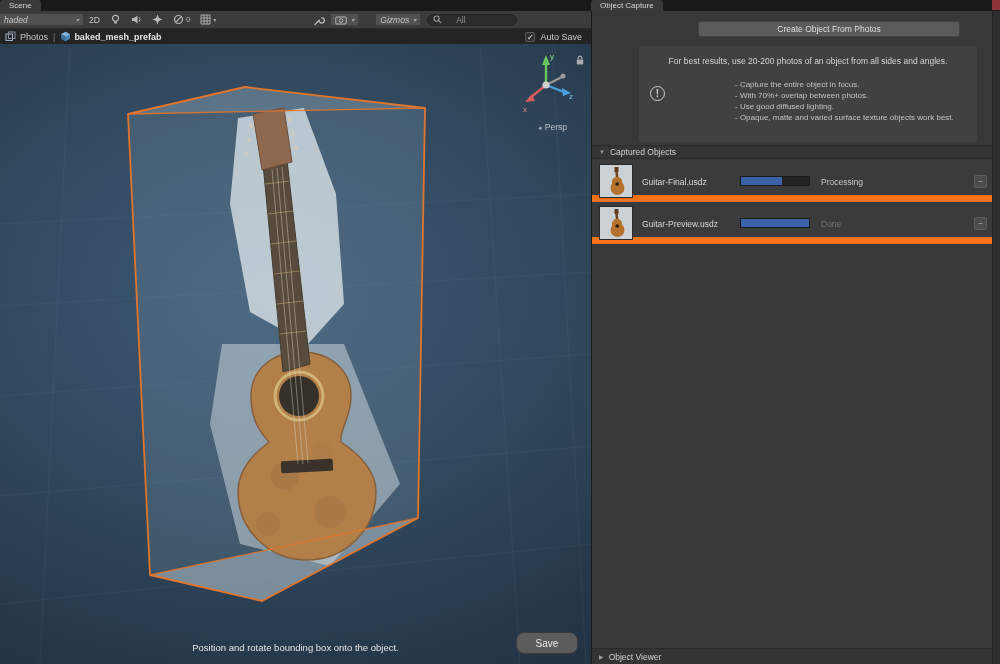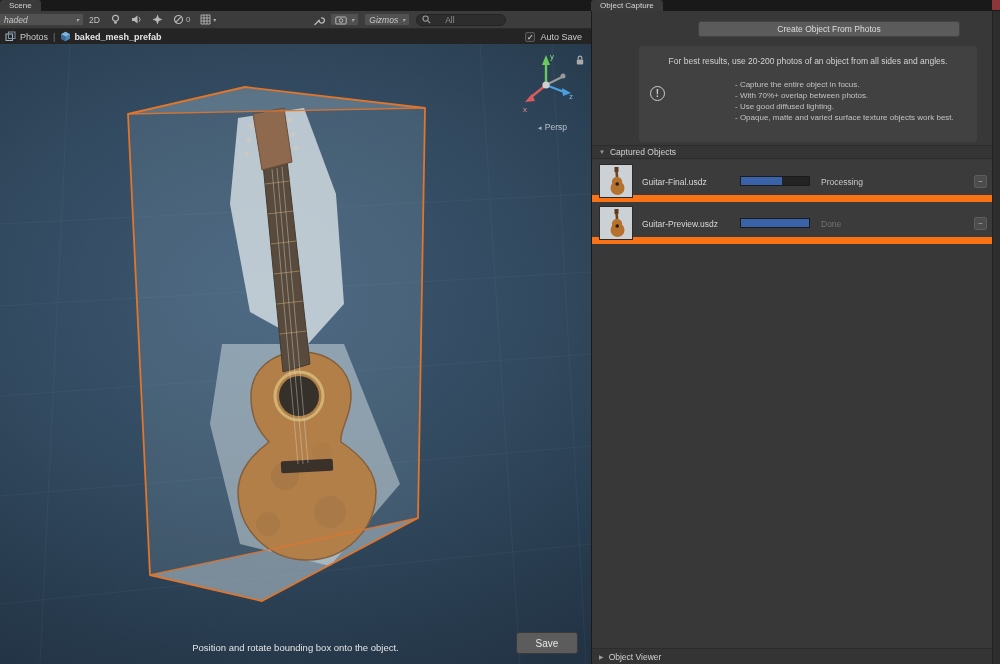--- a/index.html
+++ b/index.html
@@ -35,21 +35,21 @@
   .autosave { margin-left:auto; margin-right:9px; display:flex; align-items:center; gap:5px; }
   .checkbox { width:10px; height:10px; background:#2e2e2e; border:1px solid #5a5a5a; border-radius:2px;
               color:#efefef; font-size:8px; line-height:9px; text-align:center; }
 
   
   .viewport { position:absolute; top:44px; left:0; width:591px; height:620px;
               background: radial-gradient(ellipse 560px 430px at 45% 40%, #3d5873 0%, #334b61 45%, #293d50 78%, #223344 100%); }
   .scene-svg { position:absolute; left:0; top:0; }
   .hint { position:absolute; bottom:11px; left:0; width:100%; text-align:center; font-size:9.5px; color:#e3e3e3; }
   .save-btn { position:absolute; right:13px; bottom:10px; width:62px; height:22px; background:#5c5c5c;
-              border:1px solid #3a3a3a; border-radius:3px; color:#e8e8e8; font-size:10px;
+              border:1px solid #3a3a3a; border-radius:8px; color:#e8e8e8; font-size:10px;
               font-family:"Liberation Sans", sans-serif; }
   .axis-gizmo { position:absolute; top:6px; right:16px; }
   .lock { position:absolute; top:11px; right:6px; }
   .persp { position:absolute; top:78px; right:24px; font-size:8.5px; color:#b9c4cd; }
   .persp .arrow { font-size:6px; margin-right:2px; color:#a5b2bc; }
 
   
   .right-panel { position:absolute; top:11px; left:591px; width:402px; height:653px; background:#383838;
                  border-left:1px solid #1a1a1a; }
   .create-btn { position:absolute; top:10px; left:106px; width:262px; height:16px; background:#5b5b5b;
@@ -137,21 +137,21 @@
         <path d="M2,10.5 L6.2,6.3 M6.2,6.3 a2.6,2.6 0 1 0 2.4,-2.4" fill="none" stroke="#b8b8b8" stroke-width="1.4" stroke-linecap="round"></path>
       </svg>
     </div>
     <div class="dd">
       <svg width="12" height="10" viewBox="0 0 12 10">
         <rect x="0.8" y="2" width="10.4" height="7" rx="1" fill="none" stroke="#b8b8b8" stroke-width="1"></rect>
         <circle cx="6" cy="5.5" r="1.8" fill="none" stroke="#b8b8b8" stroke-width="1"></circle>
       </svg>
       <span class="caret">▾</span>
     </div>
-    <div class="dd" style="margin-left:5px;">
+    <div class="dd" style="margin-left:16px;">
       <span>Gizmos</span>
       <span class="caret">▾</span>
     </div>
     <div class="searchbox">
       <svg width="9" height="9" viewBox="0 0 9 9">
         <circle cx="3.6" cy="3.6" r="2.6" fill="none" stroke="#9a9a9a" stroke-width="1.1"></circle>
         <line x1="5.6" y1="5.6" x2="8.2" y2="8.2" stroke="#9a9a9a" stroke-width="1.1"></line>
       </svg>
       <span>All</span>
     </div>

